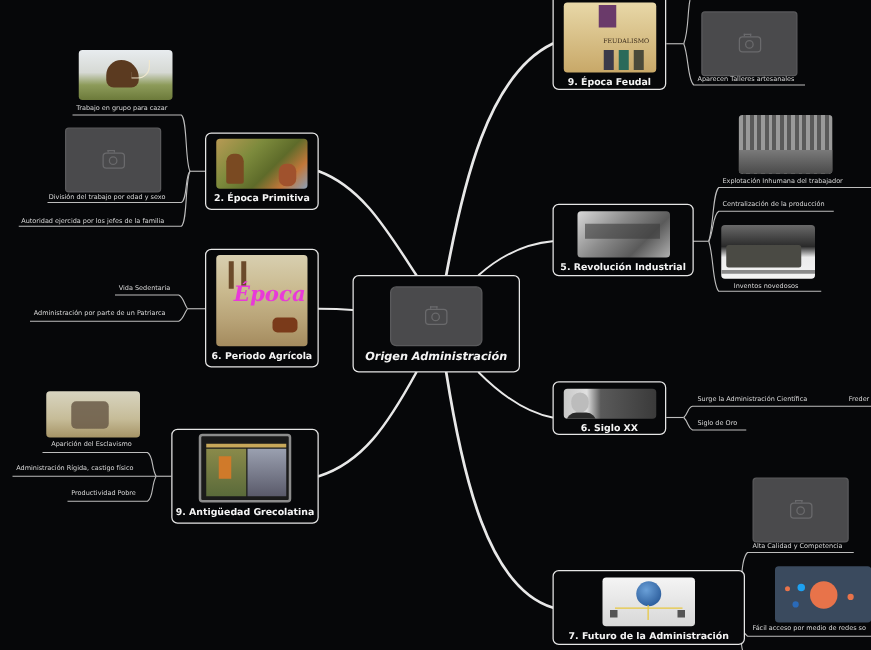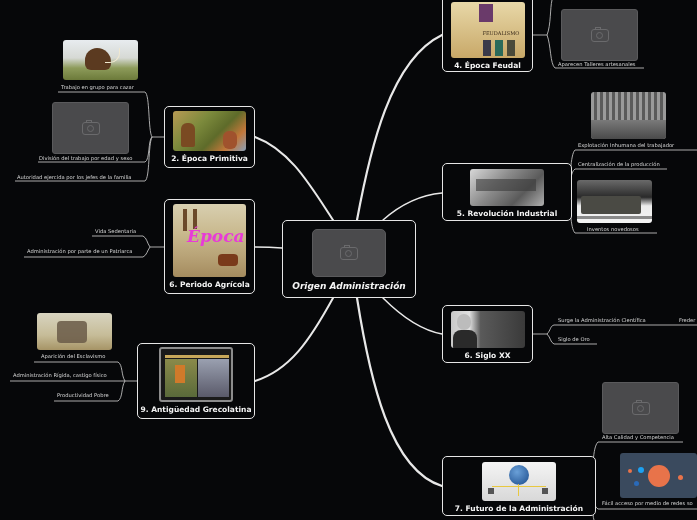--- a/index.html
+++ b/index.html
@@ -144,45 +144,45 @@
 <div class="leaf" style="left:57px; top:392px;">Productividad Pobre</div>
 
 <div class="node" style="left:442px; top:-6px; width:91px; height:78px;">
   <div class="img" style="width:74px; height:56px; margin-top:7px; background:linear-gradient(180deg,#e8d8a8 0%,#d8c088 50%,#c8a868 100%);">
     <div style="position:absolute;left:28px;top:2px;width:14px;height:18px;background:#6a3a6a;"></div>
     <div style="position:absolute;left:32px;top:28px;font-family:'DejaVu Serif',serif;font-size:5px;color:#3a2a1a;">FEUDALISMO</div>
     <div style="position:absolute;left:32px;top:38px;width:8px;height:16px;background:#3a3a4a;"></div>
     <div style="position:absolute;left:44px;top:38px;width:8px;height:16px;background:#2a6a5a;"></div>
     <div style="position:absolute;left:56px;top:38px;width:8px;height:16px;background:#4a4a3a;"></div>
   </div>
-  <div class="title">4. Época Feudal</div>
+  <div class="title">9. Época Feudal</div>
 </div>
 <div class="leafimg ph" style="left:561px; top:9px; width:75px; height:50px;">
   <div class="cam"></div>
 </div>
 <div class="leaf" style="left:558px; top:61px;">Aparecen Talleres artesanales</div>
 
-<div class="node" style="left:442px; top:163px; width:130px; height:58px;">
+<div class="node" style="left:442px; top:163px; width:113px; height:58px;">
   <div class="img" style="width:74px; height:37px; margin-top:5px; background:linear-gradient(135deg,#d8d8d8 0%,#8a8a8a 40%,#5a5a5a 70%,#b0b0b0 100%);">
     <div style="position:absolute;left:6px;top:10px;width:60px;height:12px;background:#3a3a3a;opacity:.6;"></div>
   </div>
   <div class="title">5. Revolución Industrial</div>
 </div>
 <div class="leafimg" style="left:591px; top:92px; width:75px; height:47px; background:repeating-linear-gradient(90deg,#9a9a9a 0 3px,#5a5a5a 3px 6px);">
   <div style="position:absolute;left:0;top:28px;width:75px;height:19px;background:linear-gradient(180deg,#7a7a7a,#4a4a4a);"></div>
 </div>
 <div class="leaf" style="left:578px; top:142px;">Explotación Inhumana del trabajador</div>
 <div class="leaf" style="left:578px; top:161px;">Centralización de la producción</div>
 <div class="leafimg" style="left:577px; top:180px; width:75px; height:43px; background:linear-gradient(180deg,#6a6a6a 0%,#2a2a2a 40%,#ececec 60%,#f4f4f4 100%);">
   <div style="position:absolute;left:4px;top:16px;width:60px;height:18px;background:#4a4a44;border-radius:2px;"></div>
   <div style="position:absolute;left:0;top:36px;width:75px;height:3px;background:#8a8a8a;"></div>
 </div>
 <div class="leaf" style="left:587px; top:226px;">Inventos novedosos</div>
 
-<div class="node" style="left:442px; top:305px; width:91px; height:58px;">
+<div class="node" style="left:442px; top:305px; width:91px; height:43px;">
   <div class="img" style="width:74px; height:37px; margin-top:5px; background:linear-gradient(90deg,#c8c8c8 0%,#e0e0e0 25%,#5a5a5a 40%,#3a3a3a 100%);">
     <div style="position:absolute;left:6px;top:3px;width:14px;height:16px;background:#bcbcbc;border-radius:7px;"></div>
     <div style="position:absolute;left:2px;top:19px;width:24px;height:18px;background:#2a2a2a;border-radius:8px 8px 0 0;"></div>
   </div>
   <div class="title">6. Siglo XX</div>
 </div>
 <div class="leaf" style="left:558px; top:317px;">Surge la Administración Científica</div>
 <div class="leaf" style="left:679px; top:317px;">Freder</div>
 <div class="leaf" style="left:558px; top:336px;">Siglo de Oro</div>
 

